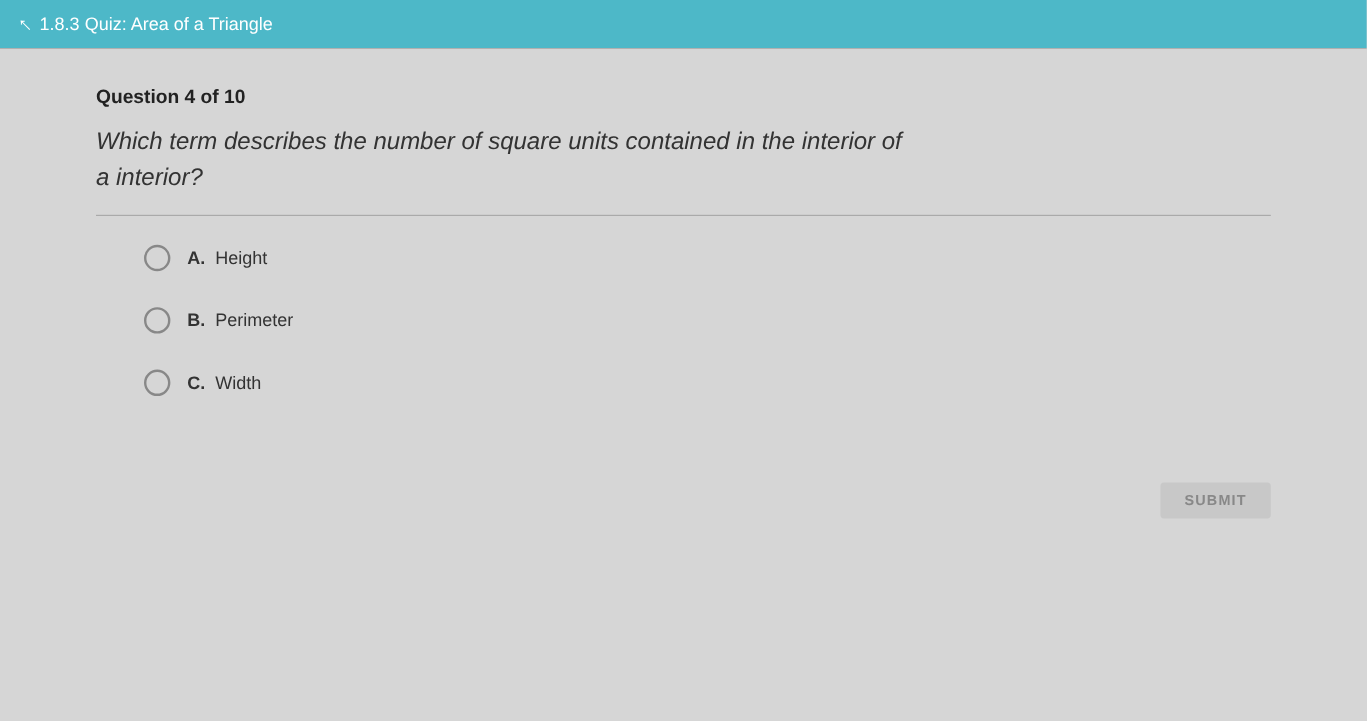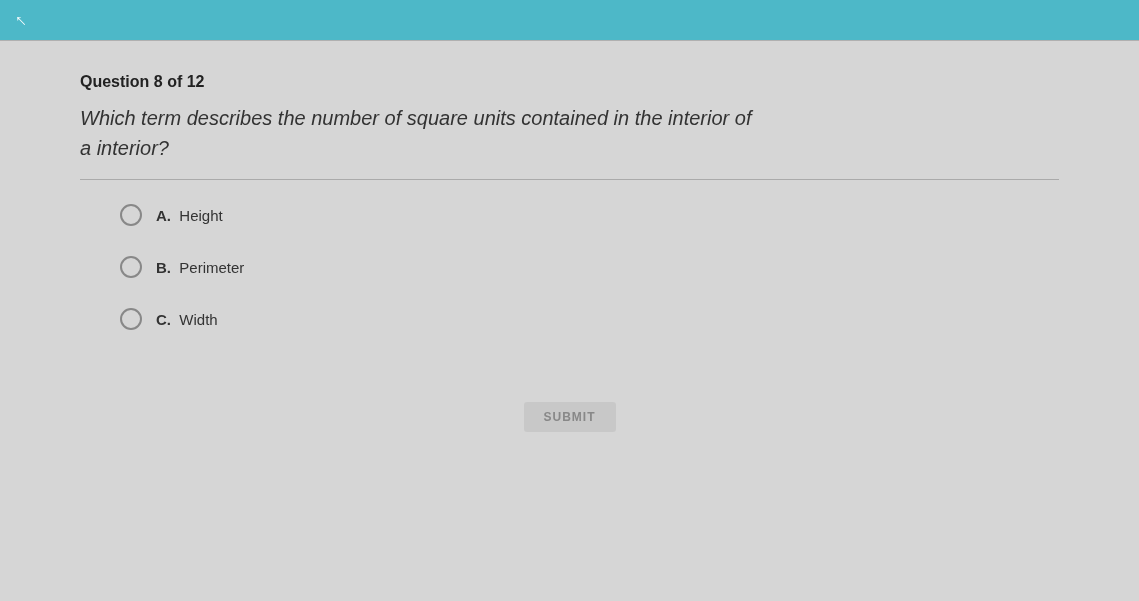--- a/index.html
+++ b/index.html
@@ -98,21 +98,21 @@
       font-size: 15px;
       color: #333;
     }
 
     .option-letter {
       font-weight: bold;
     }
 
     .submit-area {
       display: flex;
-      justify-content: center;
+      justify-content: flex-end;
       padding: 40px 80px 20px 80px;
     }
 
     .submit-button {
       background-color: #c8c8c8;
       border: none;
       color: #888;
       font-size: 12px;
       font-weight: bold;
       letter-spacing: 1px;
@@ -120,26 +120,27 @@
       border-radius: 3px;
       cursor: pointer;
       text-transform: uppercase;
     }
   </style>
 </head>
 <body>
 
 <div class="header">
   <span class="header-icon">↑</span>
+  <span class="header-title">1.8.3  Quiz:  Area of a Triangle</span>
 </div>
 
 <div class="divider-line"></div>
 
 <div class="main-content">
-  <div class="question-label">Question 8 of 12</div>
+  <div class="question-label">Question 4 of 10</div>
   <div class="question-text">
     <span>Which term describes the number of square units contained in the interior of</span><br>
     <span>a interior?</span>
   </div>
 
   <div class="question-divider"></div>
 
   <div class="options-container">
 
     <div class="option-item">

